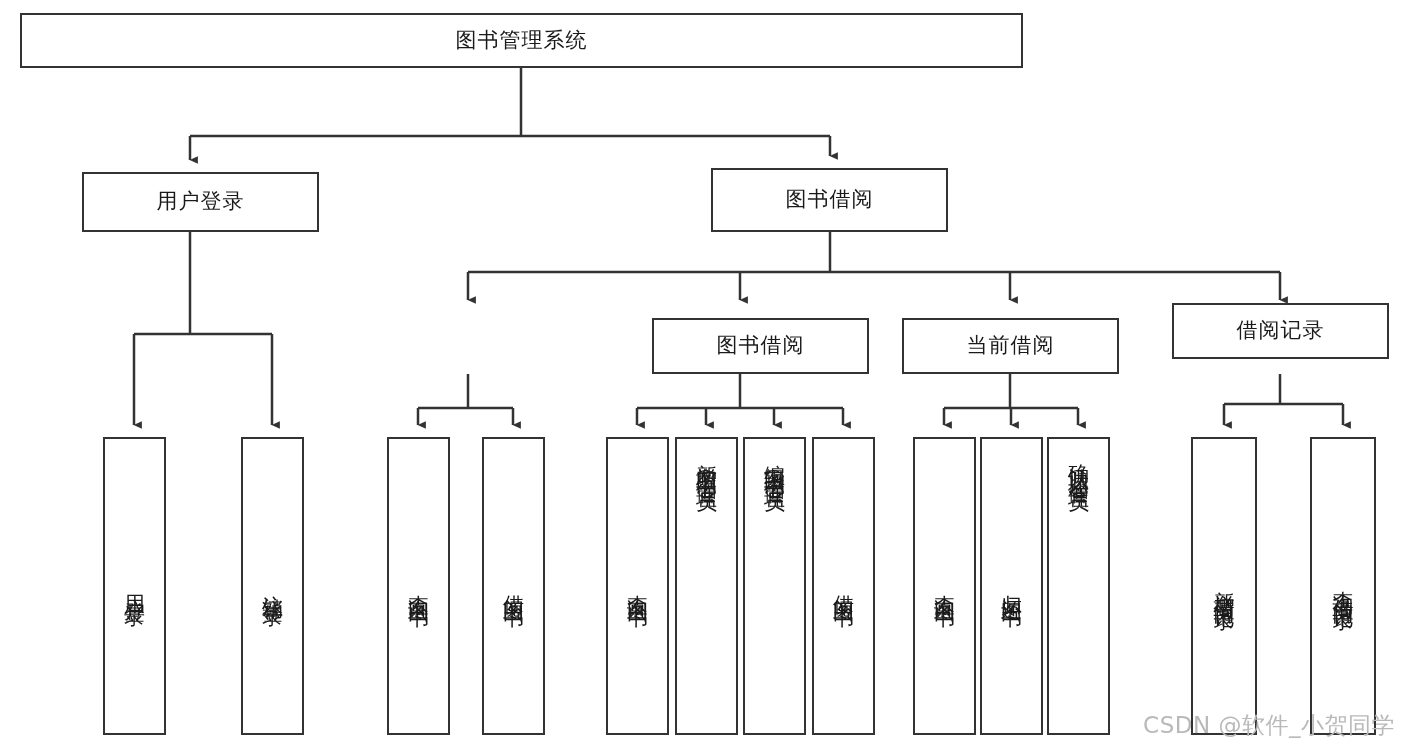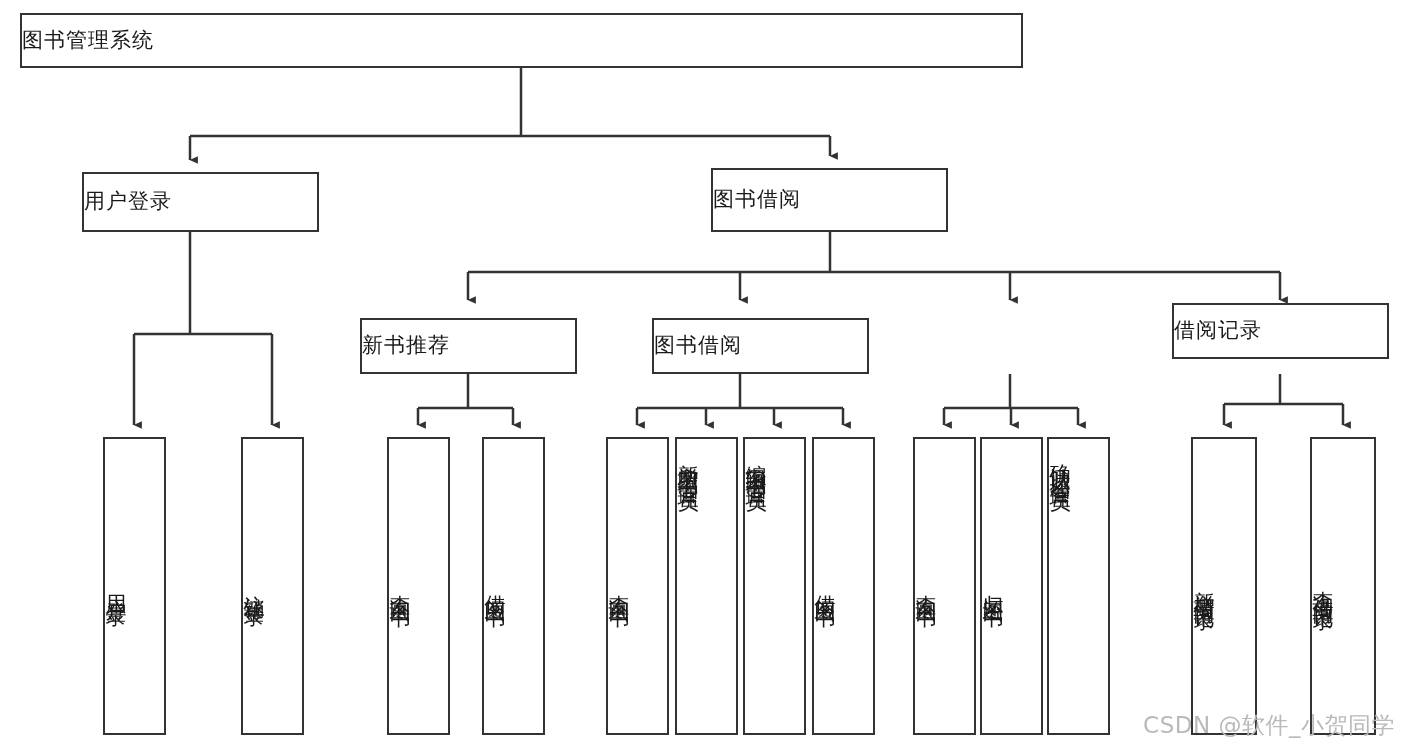--- a/index.html
+++ b/index.html
@@ -21,21 +21,21 @@
     width: 1405px;
     height: 747px;
   }
   .node-box {
     position: absolute;
     box-sizing: border-box;
     background: #ffffff;
     border: 2.5px solid #333333;
     display: flex;
     align-items: center;
-    justify-content: flex-start;
+    justify-content: center;
   }
   .node-label-h {
     font-size: 21px;
     color: #1a1a1a;
     letter-spacing: 1px;
     white-space: nowrap;
     line-height: 1.1;
   }
   .node-label-v {
     font-size: 21px;
@@ -132,28 +132,28 @@
   </div>
 
   <div class="node-box" style="left:82px; top:172px; width:237px; height:60px;">
     <span class="node-label-h">用户登录</span>
   </div>
 
   <div class="node-box" style="left:711px; top:168px; width:237px; height:64px;">
     <span class="node-label-h">图书借阅</span>
   </div>
 
-  <div class="node-box" style="left:360px; top:318px; width:217px; height:56px;">
-    <span class="node-label-h">新书推荐</span>
-  </div>
 
   <div class="node-box" style="left:652px; top:318px; width:217px; height:56px;">
     <span class="node-label-h">图书借阅</span>
   </div>
 
+  <div class="node-box" style="left:902px; top:318px; width:217px; height:56px;">
+    <span class="node-label-h">当前借阅</span>
+  </div>
 
   <div class="node-box" style="left:1172px; top:303px; width:217px; height:56px;">
     <span class="node-label-h">借阅记录</span>
   </div>
 
   <div class="node-box leaf-box center-v" style="left:103px; top:437px; width:63px; height:298px;">
     <span class="node-label-v">用户登录</span>
   </div>
 
   <div class="node-box leaf-box center-v" style="left:241px; top:437px; width:63px; height:298px;">

